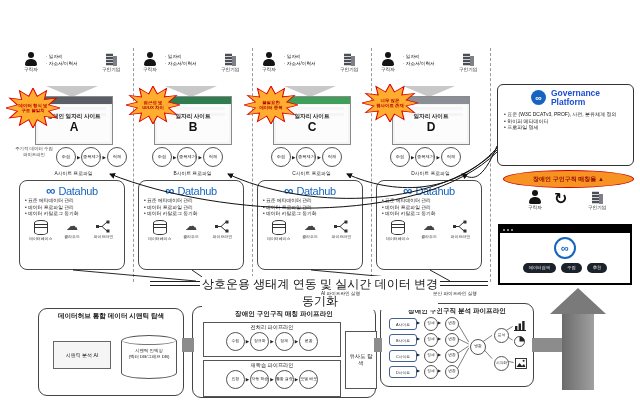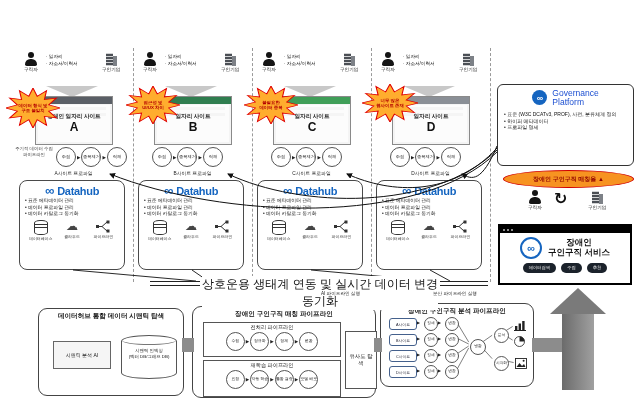--- a/index.html
+++ b/index.html
@@ -38,39 +38,39 @@
   .col-a .steps{left:42px}
   .circ{width:18px;height:18px;border:1px solid #555;border-radius:50%;background:#fff;flex:0 0 auto;
         display:flex;align-items:center;justify-content:center;text-align:center;font-size:4.2px;line-height:1.05}
   .arr{font-size:4.5px;color:#222;margin:0 1px}
   .pipe-label{position:absolute;left:0;top:96px;width:40px;font-size:4.4px;line-height:1.25;text-align:center;color:#333}
   .profile{position:absolute;top:120px;left:0;width:119px;text-align:center;font-size:4.8px;color:#222}
   .dhub{position:absolute;left:5px;top:130px;width:106px;height:90px;border:1.2px solid #4a4a4a;border-radius:8px;
         background:#fff;padding:3px 5px;box-sizing:border-box}
   .dhub-head{display:flex;align-items:center;justify-content:center;gap:3px}
   .dh-mark{font-size:13px;font-weight:bold;color:#1565c0;line-height:1}
-  .dh-name{font-size:11px;font-weight:bold;color:#1565c0;letter-spacing:-0.3px}
+  .dh-name{font-size:11px;font-weight:normal;color:#1565c0;letter-spacing:-0.3px}
   .dh-bullets{margin-top:1px;font-size:4.8px;line-height:1.4;color:#111}
   .dh-icons{display:flex;margin-top:2px}
   .dh-ic{flex:1;display:flex;flex-direction:column;align-items:center;gap:1px}
   .db-icon{width:12px;height:13px;border:1px solid #333;border-radius:6px/3px;
            background:repeating-linear-gradient(0deg,#fff 0 2.6px,#333 2.6px 3.4px)}
   .cloud-icon{font-size:12px;line-height:13px;color:#444}
   .ic-label{font-size:3.9px;color:#222}
   
   .burst-svg{position:absolute;inset:0;width:100%;height:100%}
   .burst-text{position:absolute;inset:0;display:flex;flex-direction:column;align-items:center;justify-content:center;
               font-size:4.4px;font-weight:bold;color:#b30000;line-height:1.25;text-align:center}
   
   .gov-box{left:497px;top:84px;width:137px;height:82px;border:1.4px solid #333;border-radius:6px;background:#fff;
            padding:4px 6px;box-sizing:border-box}
   .gov-head{display:flex;align-items:center;gap:5px;justify-content:center}
   .logo-circle{width:15px;height:15px;border-radius:50%;background:#1565c0;color:#fff;display:flex;
                align-items:center;justify-content:center;font-size:9px;font-weight:bold;flex:0 0 auto}
-  .gov-name{font-size:8.5px;font-weight:normal;color:#1c4fd1;line-height:1.05}
+  .gov-name{font-size:8.5px;font-weight:bold;color:#1c4fd1;line-height:1.05}
   .gov-bullets{margin-top:4px;font-size:5px;line-height:1.35;color:#111}
   .badge{left:503px;top:170px;width:129px;height:16px;border:1.2px solid #d00000;border-radius:50%;
          background:#f79321;display:flex;align-items:center;justify-content:center;
          font-size:6px;font-weight:bold;color:#8f0000}
   .cycle{font-size:16px;font-weight:bold;color:#111;line-height:1}
   
   .service{left:498px;top:224px;width:134px;height:61px;border:2px solid #000;background:#fff;box-sizing:border-box}
   .svc-bar{height:7px;background:#000;display:flex;align-items:center;gap:2px;padding-left:3px}
   .svc-dot{width:2px;height:2px;border-radius:50%;background:#bbb}
   .svc-body{display:flex;align-items:center;justify-content:center;gap:6px;margin-top:4px}
@@ -443,24 +443,20 @@
   </div>
 
   <div class="t service">
     <div class="svc-bar">
       <span class="svc-dot"></span>
       <span class="svc-dot"></span>
       <span class="svc-dot"></span>
     </div>
     <div class="svc-body">
       <span class="svc-logo">∞</span>
-      <span class="svc-title">
-        <div>장애인</div>
-        <div>구인구직 서비스</div>
-      </span>
     </div>
     <div class="svc-btns">
       <button class="svc-btn">데이터검색</button>
       <button class="svc-btn">수집</button>
       <button class="svc-btn">추천</button>
     </div>
   </div>
 
   <div class="t strike" style="left:150px;top:281px;width:50px"></div>
   <div class="t strike" style="left:440px;top:281px;width:48px"></div>

